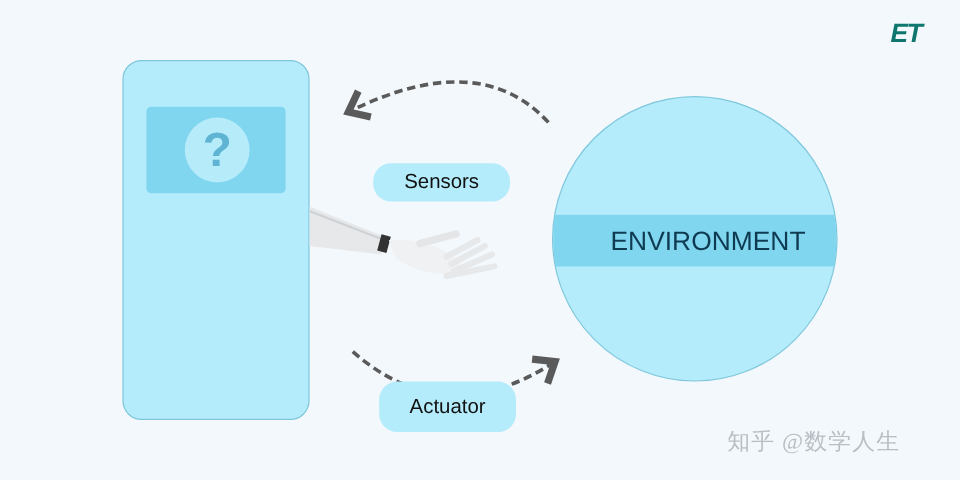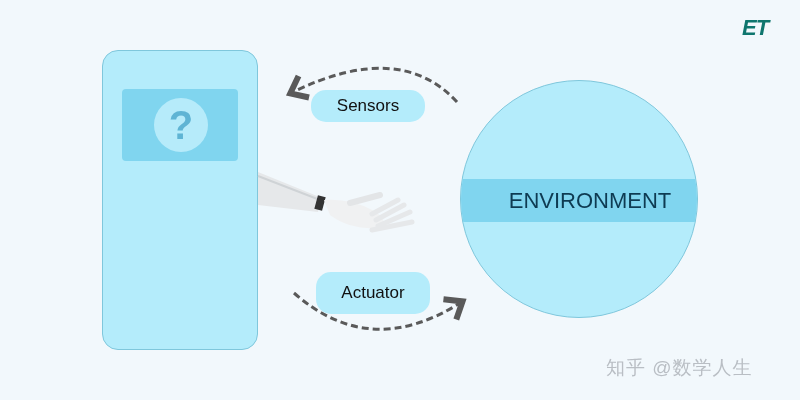--- a/index.html
+++ b/index.html
@@ -37,32 +37,32 @@
   }
   .env-band {
     position: absolute; left: 0; top: 98px; width: 100%; height: 43px;
     background: #80d5ef;
     display: flex; align-items: center; justify-content: center;
     color: #0e3b52; font-size: 22px; padding-left: 22px; box-sizing: border-box;
   }
   .pill {
     position: absolute; background: #b4ecfb; border-radius: 15px;
     color: #111; font-size: 17px;
-    display: flex; align-items: center; justify-content: center;
+    display: flex; align-items: center; justify-content: center; margin-top: 46px;
   }
   .pill-sensors { left: 311px; top: 90px; width: 114px; height: 32px; }
   .pill-actuator { left: 316px; top: 272px; width: 114px; height: 42px; }
   svg.arrows { position: absolute; left: 0; top: 0; }
   .logo {
     position: absolute; left: 742px; top: 15px; font-size: 22px;
     font-weight: bold; font-style: italic; color: #0f766e; letter-spacing: -1px;
   }
   .watermark {
     position: absolute; left: 606px; top: 355px; font-size: 19px;
-    color: #b9bec4; letter-spacing: 1px;
+    color: #b9bec4; letter-spacing: 1px; font-family: Liberation Serif, serif;
   }
 </style>
 </head>
 <body>
 
 <div class="agent">
   <div class="agent-screen">
     <div class="q-circle">?</div>
   </div>
 </div>

